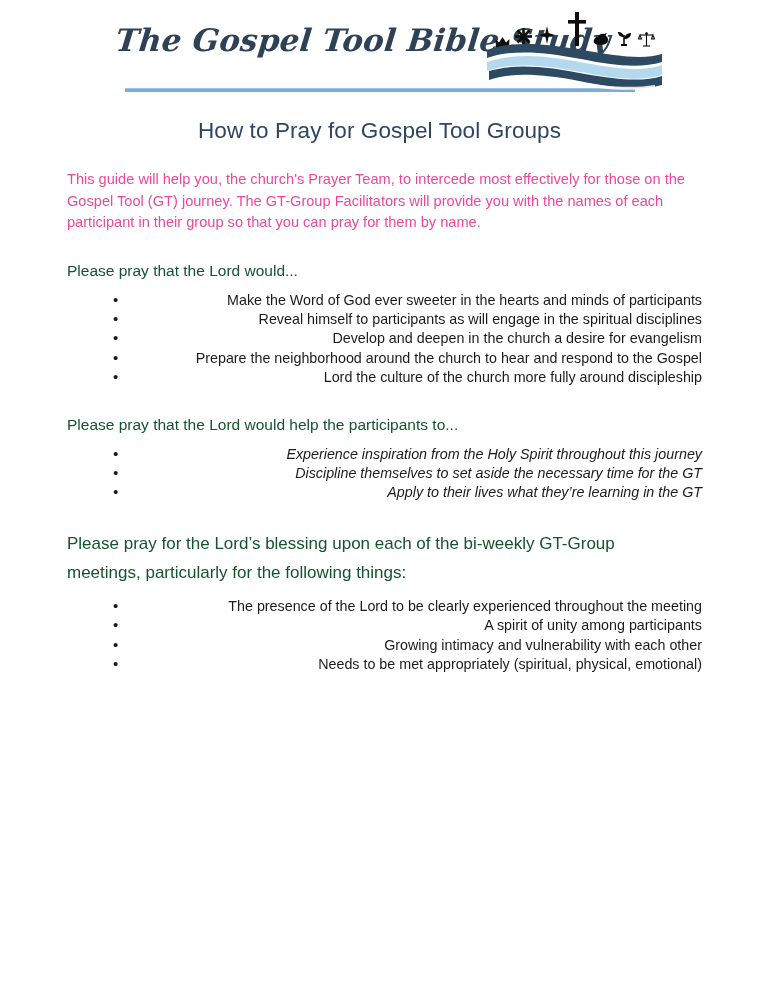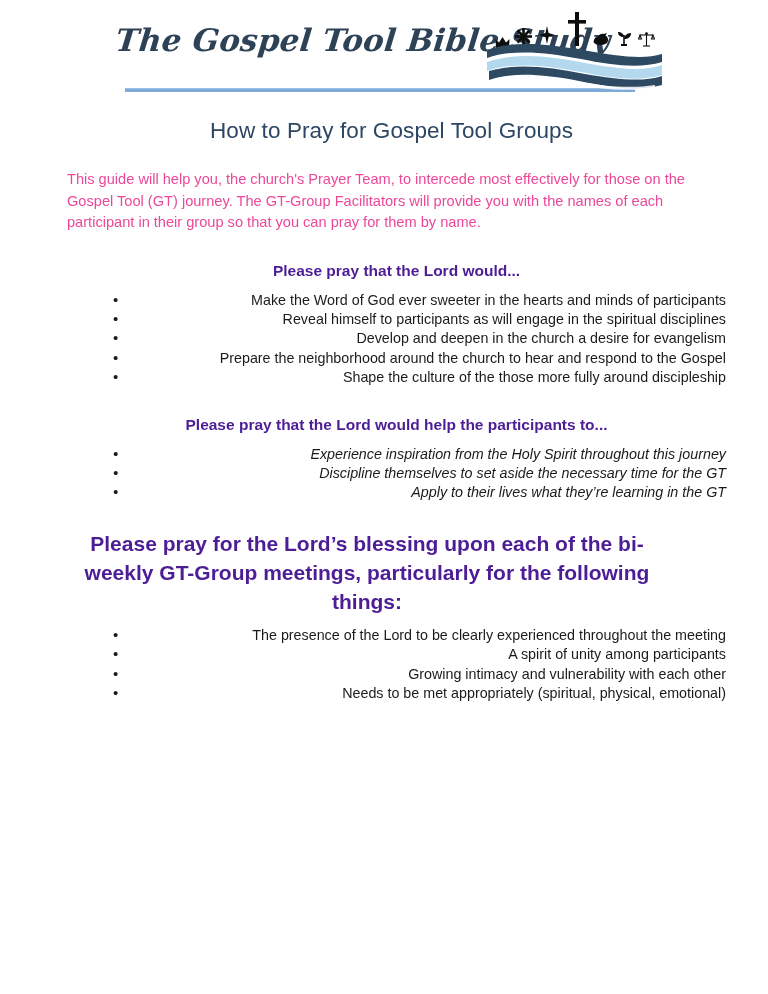--- a/index.html
+++ b/index.html
@@ -84,50 +84,49 @@
     position: absolute;
     left: 0;
     top: 30px;
     width: 175px;
     height: 52px;
   }
 
   
   .doc {
     position: relative;
-    padding: 0 42px 0 67px;
+    padding: 0 66px 0 67px;
   }
 
   .page-title {
     text-align: center;
     color: #2c4663;
     font-size: 22.5px;
     font-weight: 400;
     margin: 10px 0 0 0;
     padding-right: 10px;
     letter-spacing: 0.1px;
   }
 
   .intro {
     margin: 25px 0 8px 0;
     font-size: 14.6px;
     line-height: 21.5px;
     color: #ec4899;
   }
 
   .section-heading {
-    color: #4c1d95;
-    font-weight: 700;
+    color: #14532d;
+    font-weight: 400;
     font-size: 15.5px;
     margin: 26px 0 10px 0;
     line-height: 21px;
-    text-align: center;
   }
   .section-heading.big {
-    font-size: 21px;
+    font-size: 17px;
     line-height: 29px;
     margin: 26px 0 10px 0;
     max-width: 600px;
   }
 
   ul.bullets {
     margin: 0;
     padding: 0 0 0 46px;
     list-style: none;
   }
@@ -238,21 +237,21 @@
     <h1 class="page-title">How to Pray for Gospel Tool Groups</h1>
 
     <p class="intro">This guide will help you, the church's Prayer Team, to intercede most effectively for those on the Gospel Tool (GT) journey.  The GT-Group Facilitators will provide you with the names of each participant in their group so that you can pray for them by name.</p>
 
     <h2 class="section-heading">Please pray that the Lord would...</h2>
     <ul class="bullets s1">
       <li>Make the Word of God ever sweeter in the hearts and minds of participants</li>
       <li>Reveal himself to participants as will engage in the spiritual disciplines</li>
       <li>Develop and deepen in the church a desire for evangelism</li>
       <li>Prepare the neighborhood around the church to hear and respond to the Gospel</li>
-      <li>Shape the culture of the those more fully around discipleship</li>
+      <li>Lord the culture of the church more fully around discipleship</li>
     </ul>
 
     <h2 class="section-heading">Please pray that the Lord would help the participants to...</h2>
     <ul class="bullets s2">
       <li>Experience inspiration from the Holy Spirit throughout this journey</li>
       <li>Discipline themselves to set aside the necessary time for the GT</li>
       <li>Apply to their lives what they’re learning in the GT</li>
     </ul>
 
     <h2 class="section-heading big">Please pray for the Lord’s blessing upon each of the bi-weekly GT-Group meetings, particularly for the following things:</h2>

